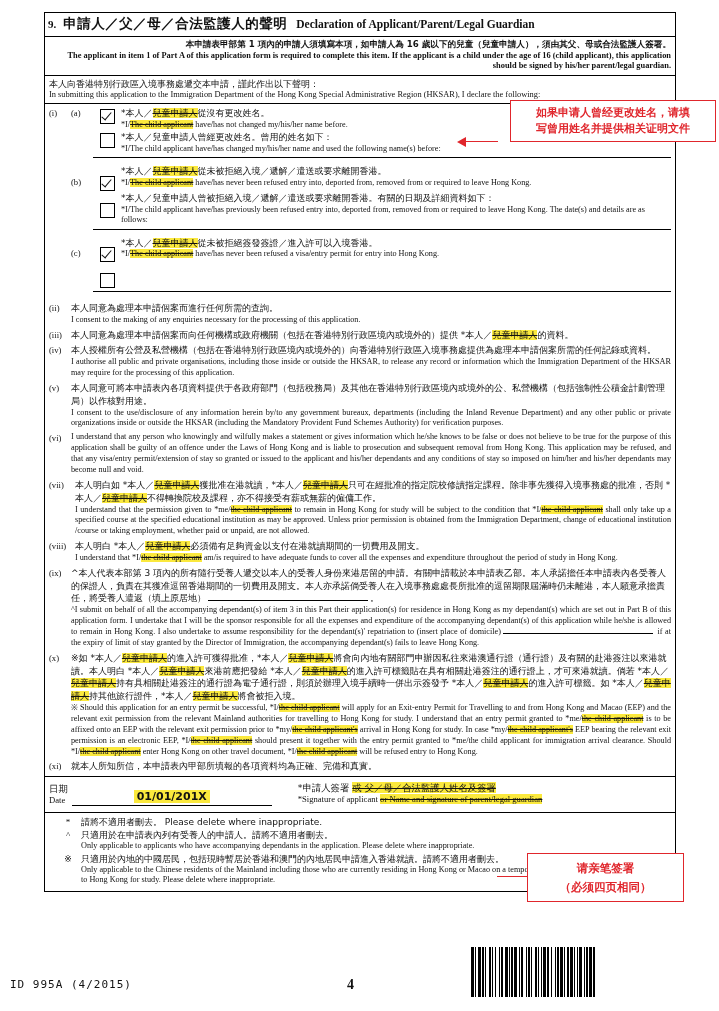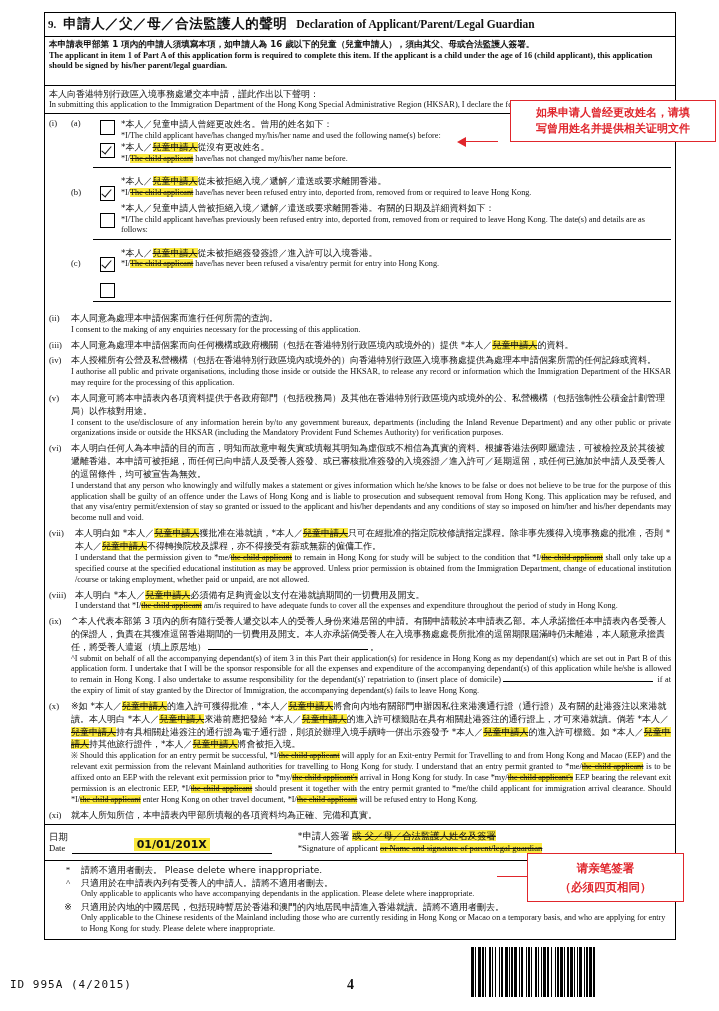--- a/index.html
+++ b/index.html
@@ -14,21 +14,21 @@
     border:1.5px solid #000;
     box-sizing:border-box;
   }
   .bar{border-bottom:1.2px solid #000;}
   
   .hdr{display:flex;align-items:center;padding:2px 3px 3px 3px;}
   .hdr-num{font-weight:bold;font-size:11px;margin-right:7px;}
   .hdr-zh{font-weight:bold;font-size:13.5px;letter-spacing:.5px;
           font-family:"DejaVu Sans","Liberation Sans",sans-serif;}
   .hdr-en{font-weight:bold;font-size:11.5px;margin-left:9px;}
-  .note{padding:2px 4px 13px 4px;}
+  .note{padding:2px 4px 3px 4px;text-align:right;}
   .zh{font-family:"DejaVu Sans","Liberation Sans",sans-serif;}
   .note .l1{font-weight:bold;font-size:8.6px;line-height:1.35;}
   .note .l2{font-weight:bold;font-size:8.4px;line-height:1.28;}
   .decl{padding:2px 4px 2px 4px;}
   .decl .zl{font-size:9px;line-height:1.35;}
   .decl .el{font-size:8.4px;line-height:1.3;}
 
   
   .body{padding:3px 4px 0 4px;}
   .item{display:flex;align-items:flex-start;margin-bottom:3px;}
@@ -122,36 +122,36 @@
 
     <div class="body">
 
       <div class="item">
         <div class="rn">(i)</div>
         <div class="txt">
 
           <div class="cbrow">
             <div class="rn" style="flex:0 0 22px">(a)</div>
             <div style="flex:1">
+              <div class="cbrow">
+                <div class="cbcol">
+                  <span class="cb checked"></span>
+                </div>
+                <div style="flex:1">
+                  <div class="optz zh"><span>*本人／</span><span class="hl st">兒童申請人</span><span>從沒有更改姓名。</span></div>
+                  <div class="opte"><span>*I/</span><span class="hl st">The child applicant</span><span> have/has not changed my/his/her name before.</span></div>
+                </div>
+              </div>
               <div class="cbrow" style="margin-top:1px">
                 <div class="cbcol">
                   <span class="cb"></span>
                 </div>
                 <div style="flex:1">
                   <div class="optz zh">*本人／兒童申請人曾經更改姓名。曾用的姓名如下：</div>
                   <div class="opte">*I/The child applicant have/has changed my/his/her name and used the following name(s) before:</div>
-                </div>
-              </div>
-              <div class="cbrow">
-                <div class="cbcol">
-                  <span class="cb checked"></span>
-                </div>
-                <div style="flex:1">
-                  <div class="optz zh"><span>*本人／</span><span class="hl st">兒童申請人</span><span>從沒有更改姓名。</span></div>
-                  <div class="opte"><span>*I/</span><span class="hl st">The child applicant</span><span> have/has not changed my/his/her name before.</span></div>
                 </div>
               </div>
               <div class="rule"></div>
             </div>
           </div>
 
           <div class="cbrow">
             <div class="rn" style="flex:0 0 22px;padding-top:12px">(b)</div>
             <div style="flex:1">
               <div class="cbrow">
@@ -227,21 +227,20 @@
         <div class="rn">(v)</div>
         <div class="txt">
           <div class="zl zh">本人同意可將本申請表內各項資料提供于各政府部門（包括稅務局）及其他在香港特別行政區境內或境外的公、私營機構（包括強制性公積金計劃管理局）以作核對用途。</div>
           <div class="el">I consent to the use/disclosure of any information herein by/to any government bureaux, departments (including the Inland Revenue Department) and any other public or private organizations inside or outside the HKSAR (including the Mandatory Provident Fund Schemes Authority) for verification purposes.</div>
         </div>
       </div>
 
       <div class="item">
         <div class="rn">(vi)</div>
         <div class="txt">
-          <div class="zl zh">本人明白任何人為本申請的目的而言，明知而故意申報失實或填報其明知為虛假或不相信為真實的資料。根據香港法例即屬違法，可被檢控及於其後被遞離香港。本申請可被拒絕，而任何已向申請人及受養人簽發、或已審核批准簽發的入境簽證／進入許可／延期逗留，或任何已施加於申請人及受養人的逗留條件，均可被宣告為無效。</div>
           <div class="el">I understand that any person who knowingly and wilfully makes a statement or gives information which he/she knows to be false or does not believe to be true for the purpose of this application shall be guilty of an offence under the Laws of Hong Kong and is liable to prosecution and subsequent removal from Hong Kong.   This application may be refused, and that any visa/entry permit/extension of stay so granted or issued to the applicant and his/her dependants and any conditions of stay so imposed on him/her and his/her dependants may become null and void.</div>
         </div>
       </div>
 
       <div class="item">
         <div class="rn2">(vii)</div>
         <div class="txt">
           <div class="zl zh"><span>本人明白如 *本人／</span><span class="hl st">兒童申請人</span><span>獲批准在港就讀，*本人／</span><span class="hl st">兒童申請人</span><span>只可在經批准的指定院校修讀指定課程。除非事先獲得入境事務處的批准，否則 *本人／</span><span class="hl st">兒童申請人</span><span>不得轉換院校及課程，亦不得接受有薪或無薪的僱傭工作。</span></div>
           <div class="el"><span>I understand that the permission given to *me/</span><span class="hl st">the child applicant</span><span> to remain in Hong Kong for study will be subject to the condition that *I/</span><span class="hl st">the child applicant</span><span> shall only take up a specified course at the specified educational institution as may be approved.   Unless prior permission is obtained from the Immigration Department, change of educational institution /course or taking employment, whether paid or unpaid, are not allowed.</span></div>
         </div>

